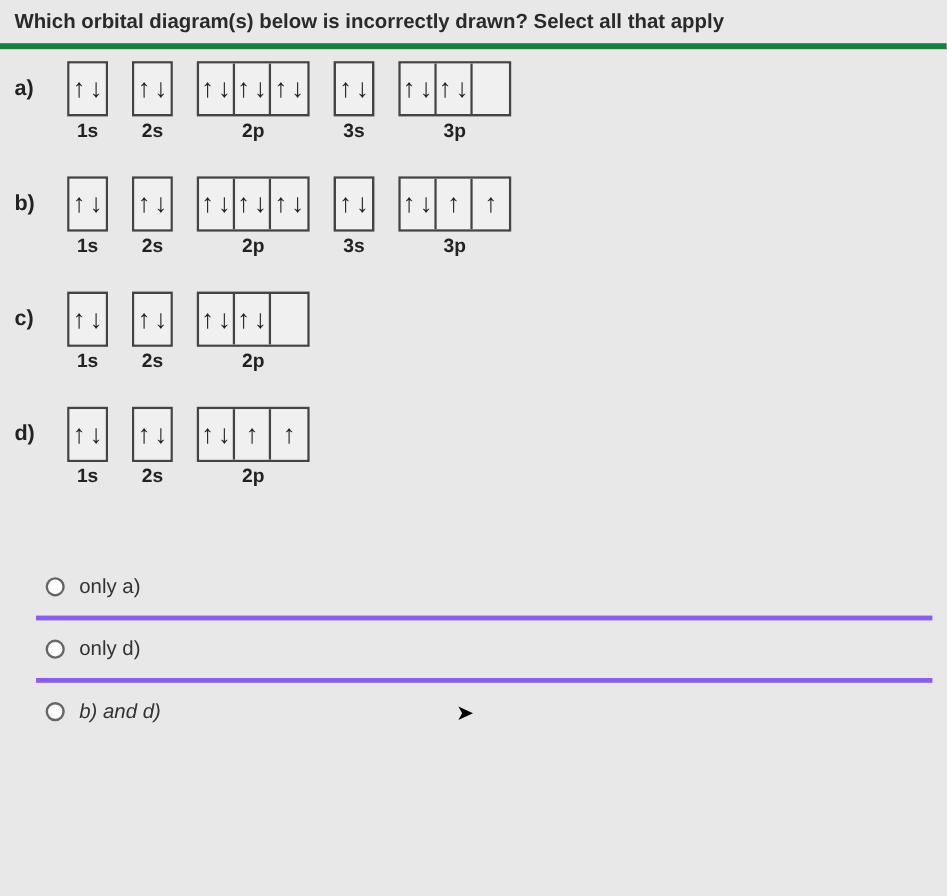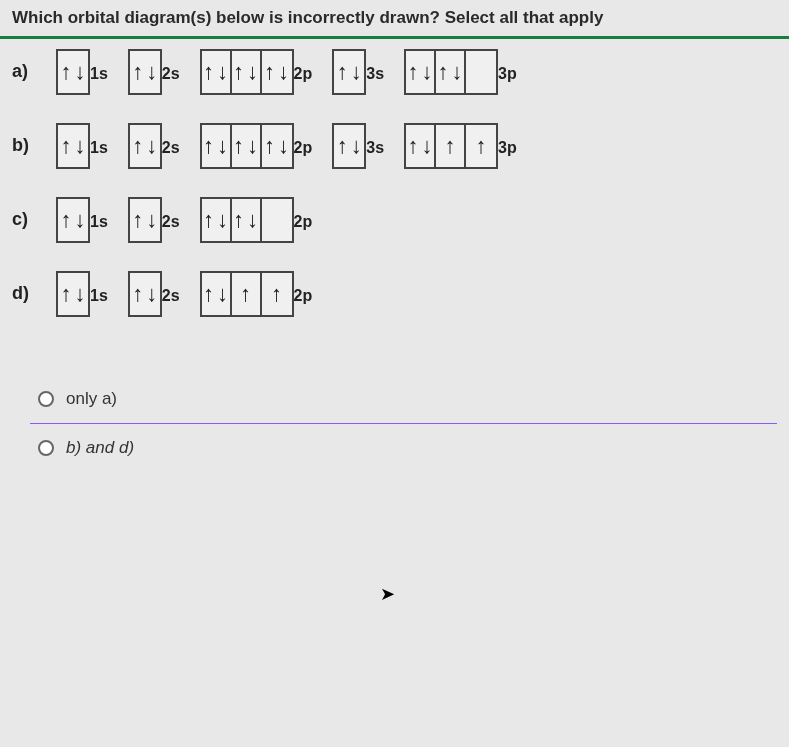--- a/index.html
+++ b/index.html
@@ -9,41 +9,41 @@
       font-family: Arial, sans-serif;
       background: #e8e8e8;
       color: #333;
       overflow: hidden;
     }
     .question {
       font-size: 17px;
       font-weight: bold;
       padding: 8px 12px;
       color: #2a2a2a;
-      border-bottom: 3px solid #15803d;
+      border-bottom: 5px solid #15803d;
     }
     .diagrams {
       padding: 10px 12px 20px 12px;
     }
     .row {
       display: flex;
       align-items: flex-start;
       margin-bottom: 28px;
       gap: 20px;
     }
     .row-label {
       font-weight: bold;
       font-size: 18px;
       width: 24px;
       padding-top: 12px;
       color: #222;
     }
     .orbital-group {
       display: flex;
-      flex-direction: row;
+      flex-direction: column;
       align-items: center;
     }
     .boxes {
       display: flex;
       border: 2px solid #444;
     }
     .box {
       width: 30px;
       height: 42px;
       border-right: 2px solid #444;
@@ -69,21 +69,21 @@
       margin-top: 4px;
       color: #222;
     }
     .answers {
       margin: 10px 12px 0 30px;
     }
     .answer-option {
       display: flex;
       align-items: center;
       padding: 14px 8px;
-      border-bottom: 1px solid #8b5cf6;
+      border-bottom: 4px solid #8b5cf6;
       gap: 12px;
       cursor: pointer;
       font-size: 17px;
       color: #333;
     }
     .radio {
       width: 16px;
       height: 16px;
       border: 2px solid #666;
       border-radius: 50%;
@@ -304,19 +304,23 @@
     </div>
   </div>
 
 </div>
 
 <div class="answers">
   <div class="answer-option">
     <span class="radio"></span>
     <span>only a)</span>
   </div>
+  <div class="answer-option">
+    <span class="radio"></span>
+    <span>only d)</span>
+  </div>
   <div class="answer-option" style="border-bottom:none;font-style:italic;">
     <span class="radio"></span>
     <span>b) and d)</span>
   </div>
 </div>
 
 <span class="cursor-icon">➤</span>
 
 </body></html>

